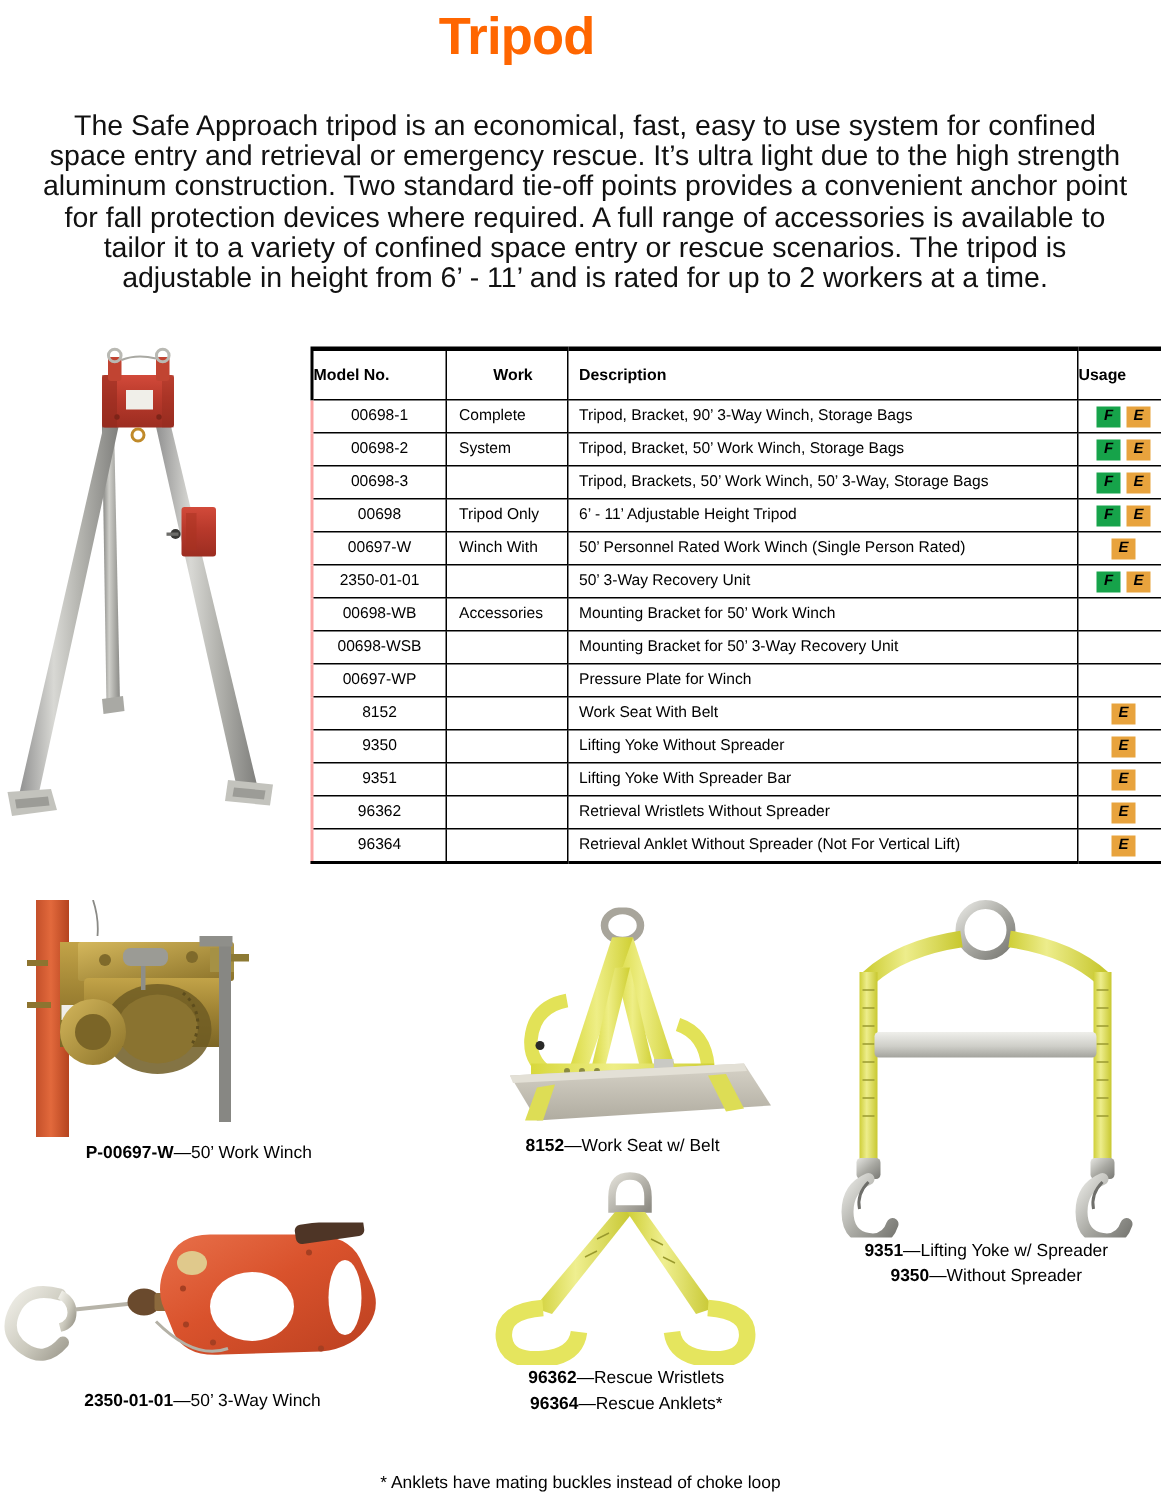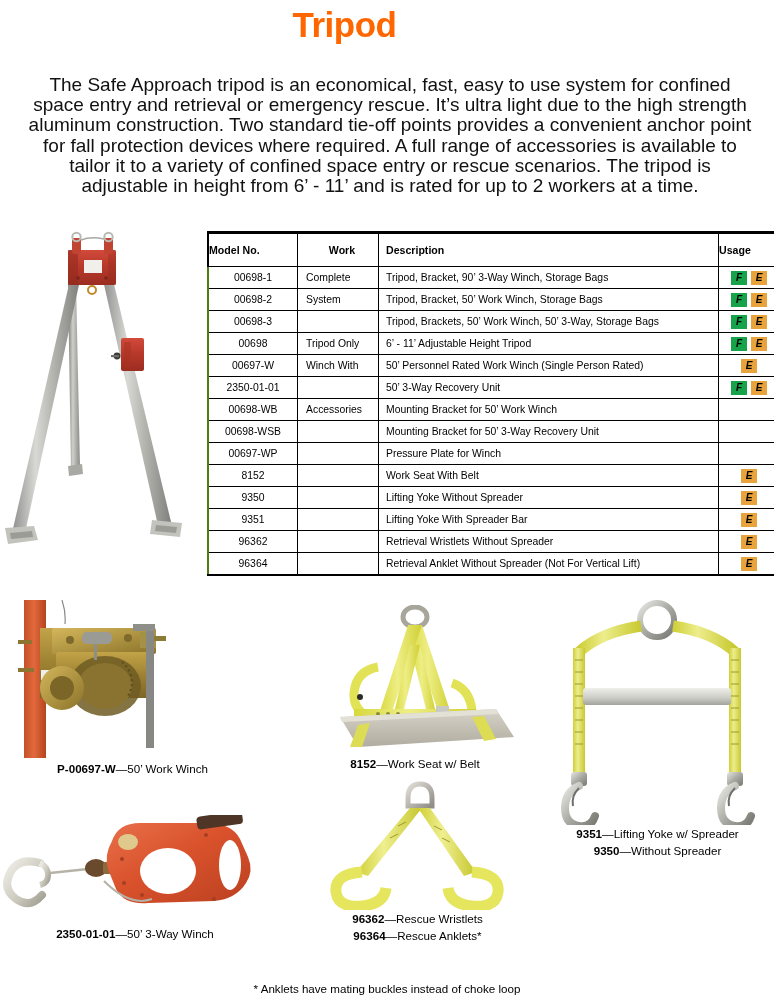--- a/index.html
+++ b/index.html
@@ -86,21 +86,21 @@
   .col-desc   { width: 332px; text-align: left; padding-left: 7px !important; }
   .col-usage  { width: 60px;  text-align: center; }
 
   
   td.col-model { border-right: none; }
   td.col-item  { border-left: none; border-right: 2px solid #000; }
   th.col-model { border-right: none; }
   th.col-item  { border-left: none; border-right: 2px solid #000; }
   td.col-desc  { border-right: 2px solid #000; }
   th.col-desc  { border-right: 2px solid #000; }
-  table.spec tr td.col-model { border-left: 2px solid #4d7c0f; }
+  table.spec tr td.col-model { border-left: 2px solid #fca5a5; }
   table.spec tr th.col-model { border-left: 2px solid #000; }
   td.col-usage, th.col-usage { border-right: 2px solid #000; }
   tbody tr:last-child td { border-bottom: 2px solid #000; }
 
   .group-sep td { border-top: 2px solid #000; margin-left: 12px; }
 
   
   .badge {
     display: inline-block;
     width: 16px;

